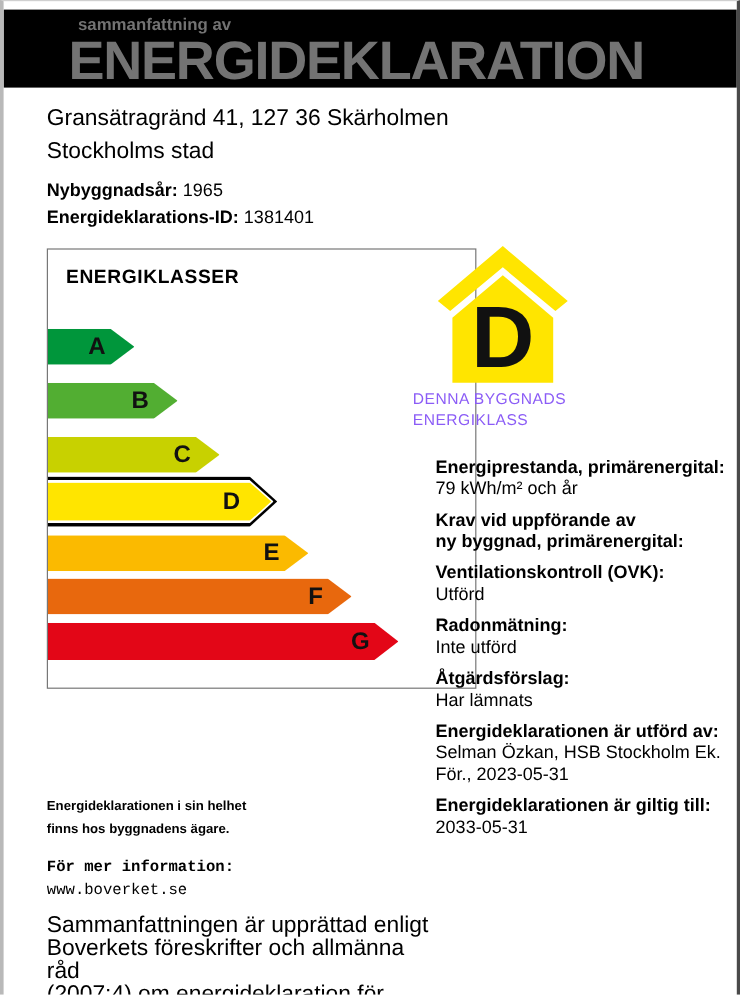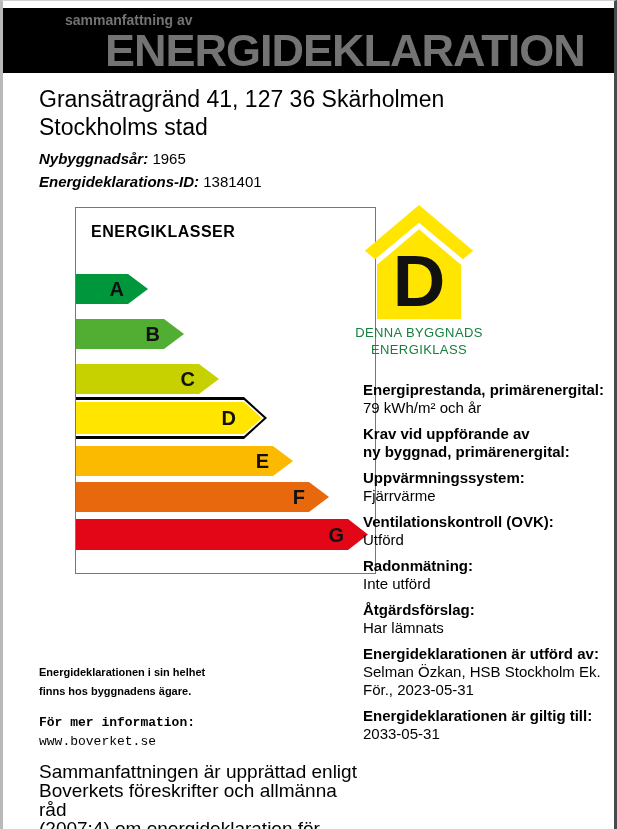--- a/index.html
+++ b/index.html
@@ -21,32 +21,32 @@
   .banner {
     position: absolute; left: 0; top: 7px; right: 0; height: 65px;
     background: #000; color: #737373;
   }
   .banner-pretitle {
     position: absolute; left: 62px; top: 4px;
     font-size: 14px; font-weight: bold;
   }
   .banner-title {
     position: absolute; left: 54px; top: 17px;
-    font-size: 45px; font-weight: bold; letter-spacing: -1px; white-space: nowrap; margin-left: 48px;
-  }
-
-  
-  .address { position: absolute; left: 36px; top: 84px; font-size: 23px; line-height: 28px; }
+    font-size: 45px; font-weight: bold; letter-spacing: -1px; white-space: nowrap;
+  }
+
+  
+  .address { position: absolute; left: 36px; top: 84px; font-size: 19px; line-height: 28px; }
   .meta { position: absolute; left: 36px; top: 146px; font-size: 15px; line-height: 23px; }
-  .meta b { font-weight: bold; font-style: italic; }
+  .meta b { font-weight: bold; }
 
   
   .energy-box {
-    position: absolute; left: 36px; top: 206px; width: 301px; height: 367px;
-    border: 1px solid #777; background: #fff; margin-left: 36px;
+    position: absolute; left: 36px; top: 206px; width: 358px; height: 367px;
+    border: 1px solid #777; background: #fff;
   }
   .energy-box-title {
     position: absolute; left: 15px; top: 15px;
     font-size: 16px; font-weight: bold; letter-spacing: 0.5px;
   }
   .arrow {
     position: absolute; left: 0; height: 30px;
     -webkit-clip-path: polygon(0 0, calc(100% - 20px) 0, 100% 50%, calc(100% - 20px) 100%, 0 100%);
     clip-path: polygon(0 0, calc(100% - 20px) 0, 100% 50%, calc(100% - 20px) 100%, 0 100%);
   }
@@ -76,21 +76,21 @@
     position: absolute; left: 0; top: 2px; right: 2px; bottom: 2px;
     -webkit-clip-path: polygon(0 0, calc(100% - 18px) 0, 100% 50%, calc(100% - 18px) 100%, 0 100%);
     clip-path: polygon(0 0, calc(100% - 18px) 0, 100% 50%, calc(100% - 18px) 100%, 0 100%);
   }
   .arrow-d-inner .arrow-label { right: 26px; }
 
   
   .house-badge { position: absolute; left: 360px; top: 202px; width: 112px; height: 118px; }
   .badge-caption {
     position: absolute; left: 341px; top: 323px; width: 150px;
-    text-align: center; color: #15803d; font-size: 13px; line-height: 17px; letter-spacing: 0.4px;
+    text-align: left; color: #8b5cf6; font-size: 13px; line-height: 17px; letter-spacing: 0.4px;
   }
 
   
   .details { position: absolute; left: 360px; top: 380px; width: 252px; }
   .field { margin-bottom: 8px; }
   .field-label { font-size: 15px; font-weight: bold; line-height: 18px; white-space: pre-line; }
   .field-value { font-size: 15px; line-height: 18px; white-space: pre-line; }
 
   
   .owner-note {
@@ -167,24 +167,20 @@
   <div class="details">
     <div class="field">
       <div class="field-label">Energiprestanda, primärenergital:</div>
       <div class="field-value">79 kWh/m² och år</div>
     </div>
     <div class="field">
       <div class="field-label">Krav vid uppförande av
 ny byggnad, primärenergital:</div>
     </div>
     <div class="field">
-      <div class="field-label">Uppvärmningssystem:</div>
-      <div class="field-value">Fjärrvärme</div>
-    </div>
-    <div class="field">
       <div class="field-label">Ventilationskontroll (OVK):</div>
       <div class="field-value">Utförd</div>
     </div>
     <div class="field">
       <div class="field-label">Radonmätning:</div>
       <div class="field-value">Inte utförd</div>
     </div>
     <div class="field">
       <div class="field-label">Åtgärdsförslag:</div>
       <div class="field-value">Har lämnats</div>

